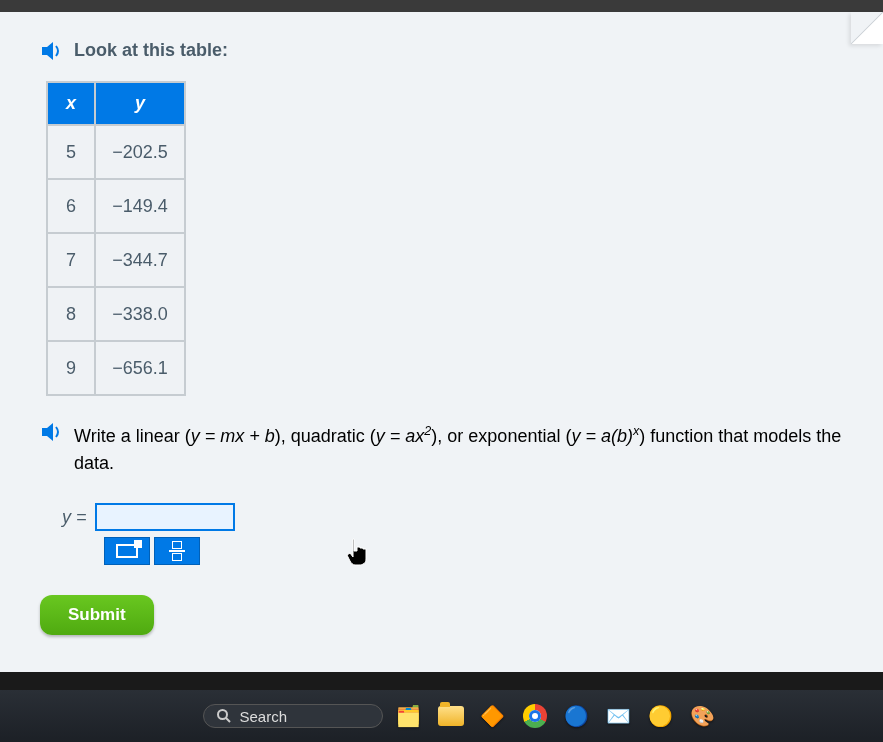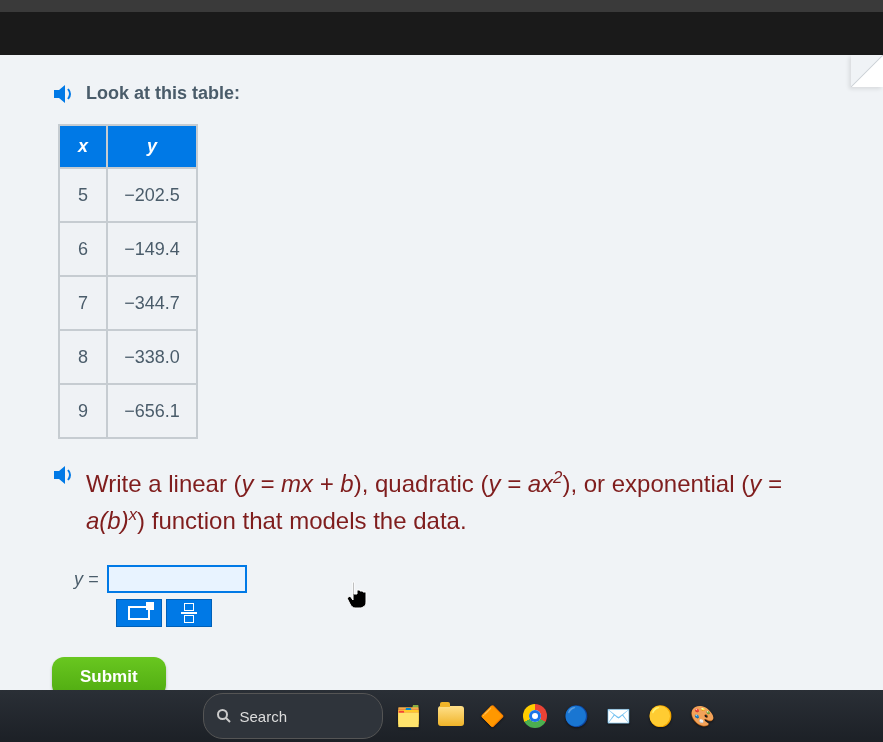--- a/index.html
+++ b/index.html
@@ -13,24 +13,23 @@
     }
     .header-bar {
       height: 12px;
       background: #3a3a3a;
       width: 100%;
     }
     .content-area {
       background: #f0f3f6;
       width: 100%;
       height: 660px;
-      padding: 28px 40px 20px 52px;
+      padding: 28px 40px 20px 40px;
       position: relative;
       border-top-right-radius: 12px;
-      margin-top: 43px;
     }
     .corner-curl {
       position: absolute;
       top: 0;
       right: 0;
       width: 32px;
       height: 32px;
       background: linear-gradient(135deg, #f0f3f6 0%, #f0f3f6 48%, #cfd4d9 50%, #ffffff 52%, #ffffff 100%);
       box-shadow: -2px 2px 4px rgba(0,0,0,0.1);
     }
@@ -72,22 +71,22 @@
     .data-table td {
       border: 2px solid #c6ccd1;
       background: #eff2f5;
       color: #4a5c6a;
       font-size: 18px;
       text-align: center;
       height: 54px;
       vertical-align: middle;
     }
     .question-text {
-      color: #7f1d1d;
-      font-size: 24px;
+      color: #000000;
+      font-size: 18px;
       line-height: 1.5;
     }
     .question-row {
       display: flex;
       align-items: flex-start;
       gap: 10px;
       margin-bottom: 26px;
     }
     .answer-area {
       margin-left: 22px;
@@ -197,21 +196,21 @@
       grid-template-rows: 1fr 1fr;
       gap: 2px;
     }
     .start-btn div { background: #4cc2ff; }
     .search-pill {
       display: flex;
       align-items: center;
       background: #2f343b;
       border: 1px solid #555;
       border-radius: 20px;
-      height: 46px;
+      height: 24px;
       width: 180px;
       padding: 0 12px;
       gap: 8px;
       color: #ddd;
       font-size: 15px;
     }
     .tb-icon {
       width: 32px; height: 32px;
       border-radius: 6px;
       display: flex;

